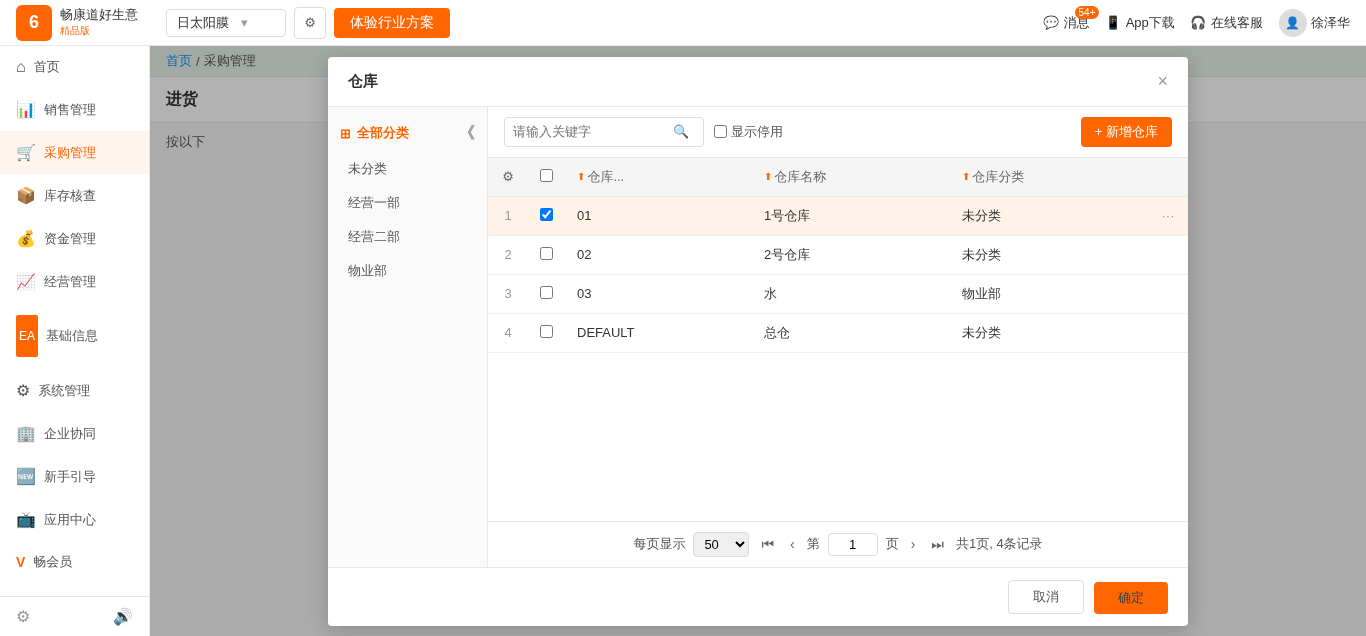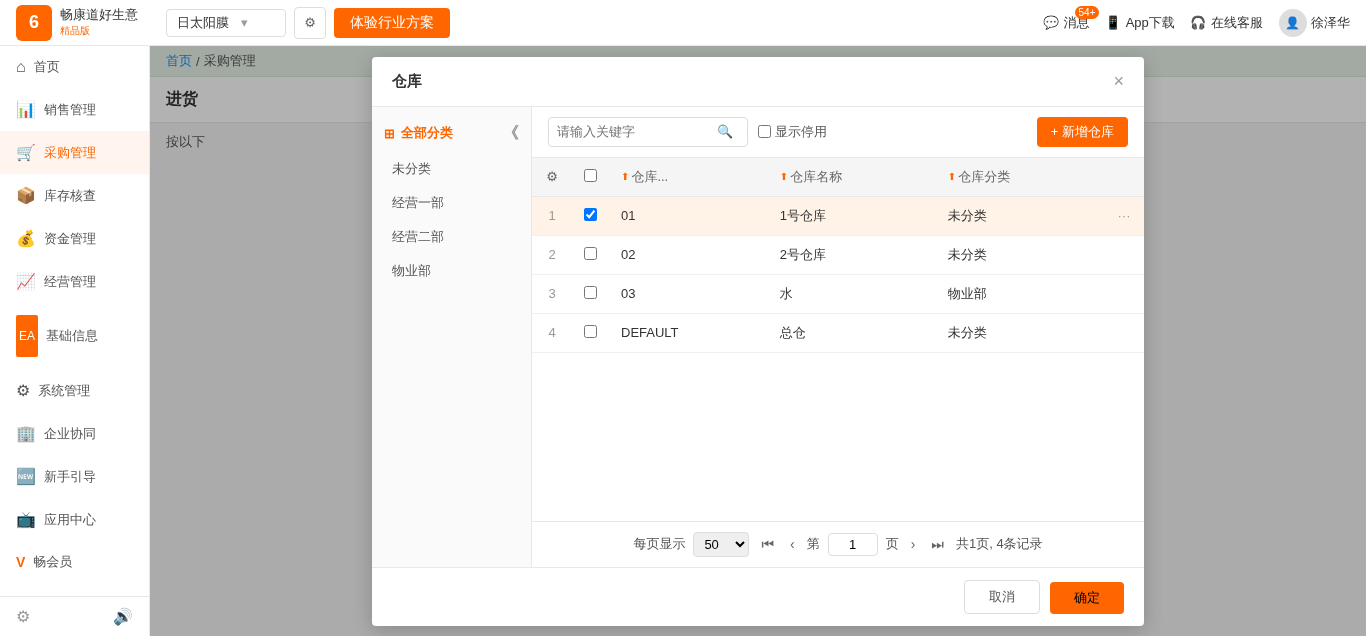--- a/index.html
+++ b/index.html
@@ -94,21 +94,21 @@
 
     
     .overlay {
       position: absolute; top: 0; left: 0; right: 0; bottom: 0;
       background: rgba(0,0,0,0.3); z-index: 100;
       display: flex; align-items: center; justify-content: center;
     }
 
     
     .modal {
-      background: #fff; border-radius: 4px; width: 772px;
+      background: #fff; border-radius: 4px; width: 860px;
       box-shadow: 0 4px 20px rgba(0,0,0,0.2); overflow: hidden;
     }
     .modal-header {
       padding: 14px 20px; border-bottom: 1px solid #e8e8e8;
       display: flex; align-items: center; justify-content: space-between;
     }
     .modal-title { font-size: 15px; color: #333; font-weight: bold; }
     .modal-close { cursor: pointer; color: #999; font-size: 18px; }
     .modal-body { display: flex; height: 460px; }
     .modal-left {
@@ -168,21 +168,21 @@
     }
     .modal-footer {
       padding: 12px 20px; border-top: 1px solid #e8e8e8;
       display: flex; align-items: flex-end; justify-content: flex-end; gap: 10px;
     }
     .btn-cancel {
       border: 1px solid #ddd; background: #fff; color: #555; padding: 7px 24px;
       border-radius: 4px; cursor: pointer; font-size: 13px;
     }
     .btn-confirm {
-      background: #f60; color: #000000; border: none; padding: 7px 24px;
+      background: #f60; color: #404040; border: none; padding: 7px 24px;
       border-radius: 4px; cursor: pointer; font-size: 13px;
     }
     .col-sort { display: flex; align-items: center; gap: 2px; }
     .sort-icon { color: #f60; font-size: 10px; }
   </style>
 </head>
 <body>
 
 <div class="top-header">
   <div class="logo-area">

